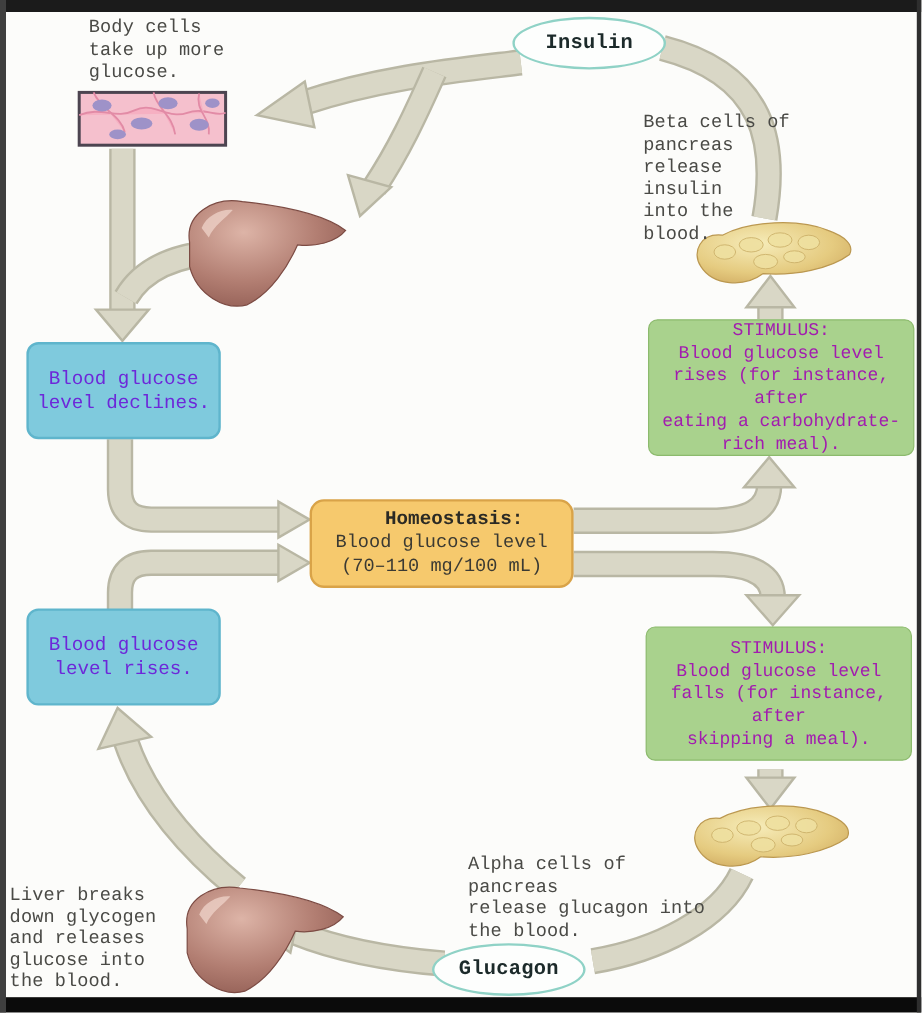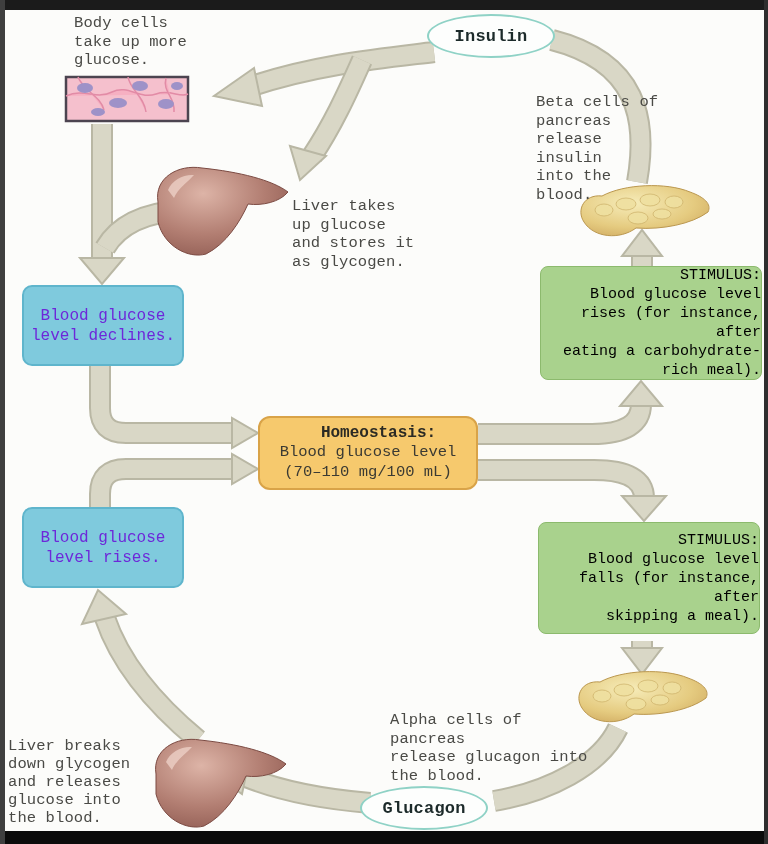--- a/index.html
+++ b/index.html
@@ -23,21 +23,21 @@
   .box{
     position:absolute;display:flex;flex-direction:column;justify-content:center;
     text-align:center;box-sizing:border-box;
   }
   .blue-box{
     background:#7fcadd;border:2px solid #5fb5cc;border-radius:10px;
     color:#6d28d9;font-size:16px;line-height:20px;white-space:pre-line;
   }
   .green-box{
     background:#a9d28d;border:1.5px solid #8cba6d;border-radius:8px;
-    color:#000000;font-size:15px;line-height:19px;text-align:right;
+    color:#a21caf;font-size:15px;line-height:19px;
   }
   .green-box .body{white-space:pre-line;}
   .orange-box{
     background:#f6c96d;border:2px solid #d9a348;border-radius:12px;
     color:#3b3a33;font-size:15.5px;line-height:19.5px;
   }
   .orange-box .heading{font-weight:bold;color:#2b2a24;font-size:16px;padding-left:21px;}
   .orange-box .body{white-space:pre-line;}
   .oval{
     position:absolute;display:flex;align-items:center;justify-content:center;
@@ -203,24 +203,20 @@
 
   <div class="label" style="left:74px;top:14px;width:135px;">Body cells
 take up more
 glucose.</div>
 
   <div class="label" style="left:488px;top:93px;width:140px;margin-left:48px;">Beta cells of
 pancreas
 release insulin
 into the blood.</div>
 
-  <div class="label" style="left:292px;top:197px;width:130px;">Liver takes
-up glucose
-and stores it
-as glycogen.</div>
 
   <div class="label" style="left:390px;top:711px;width:210px;">Alpha cells of pancreas
 release glucagon into
 the blood.</div>
 
   <div class="label" style="left:8px;top:737px;width:140px;line-height:18px;">Liver breaks
 down glycogen
 and releases
 glucose into
 the blood.</div>

